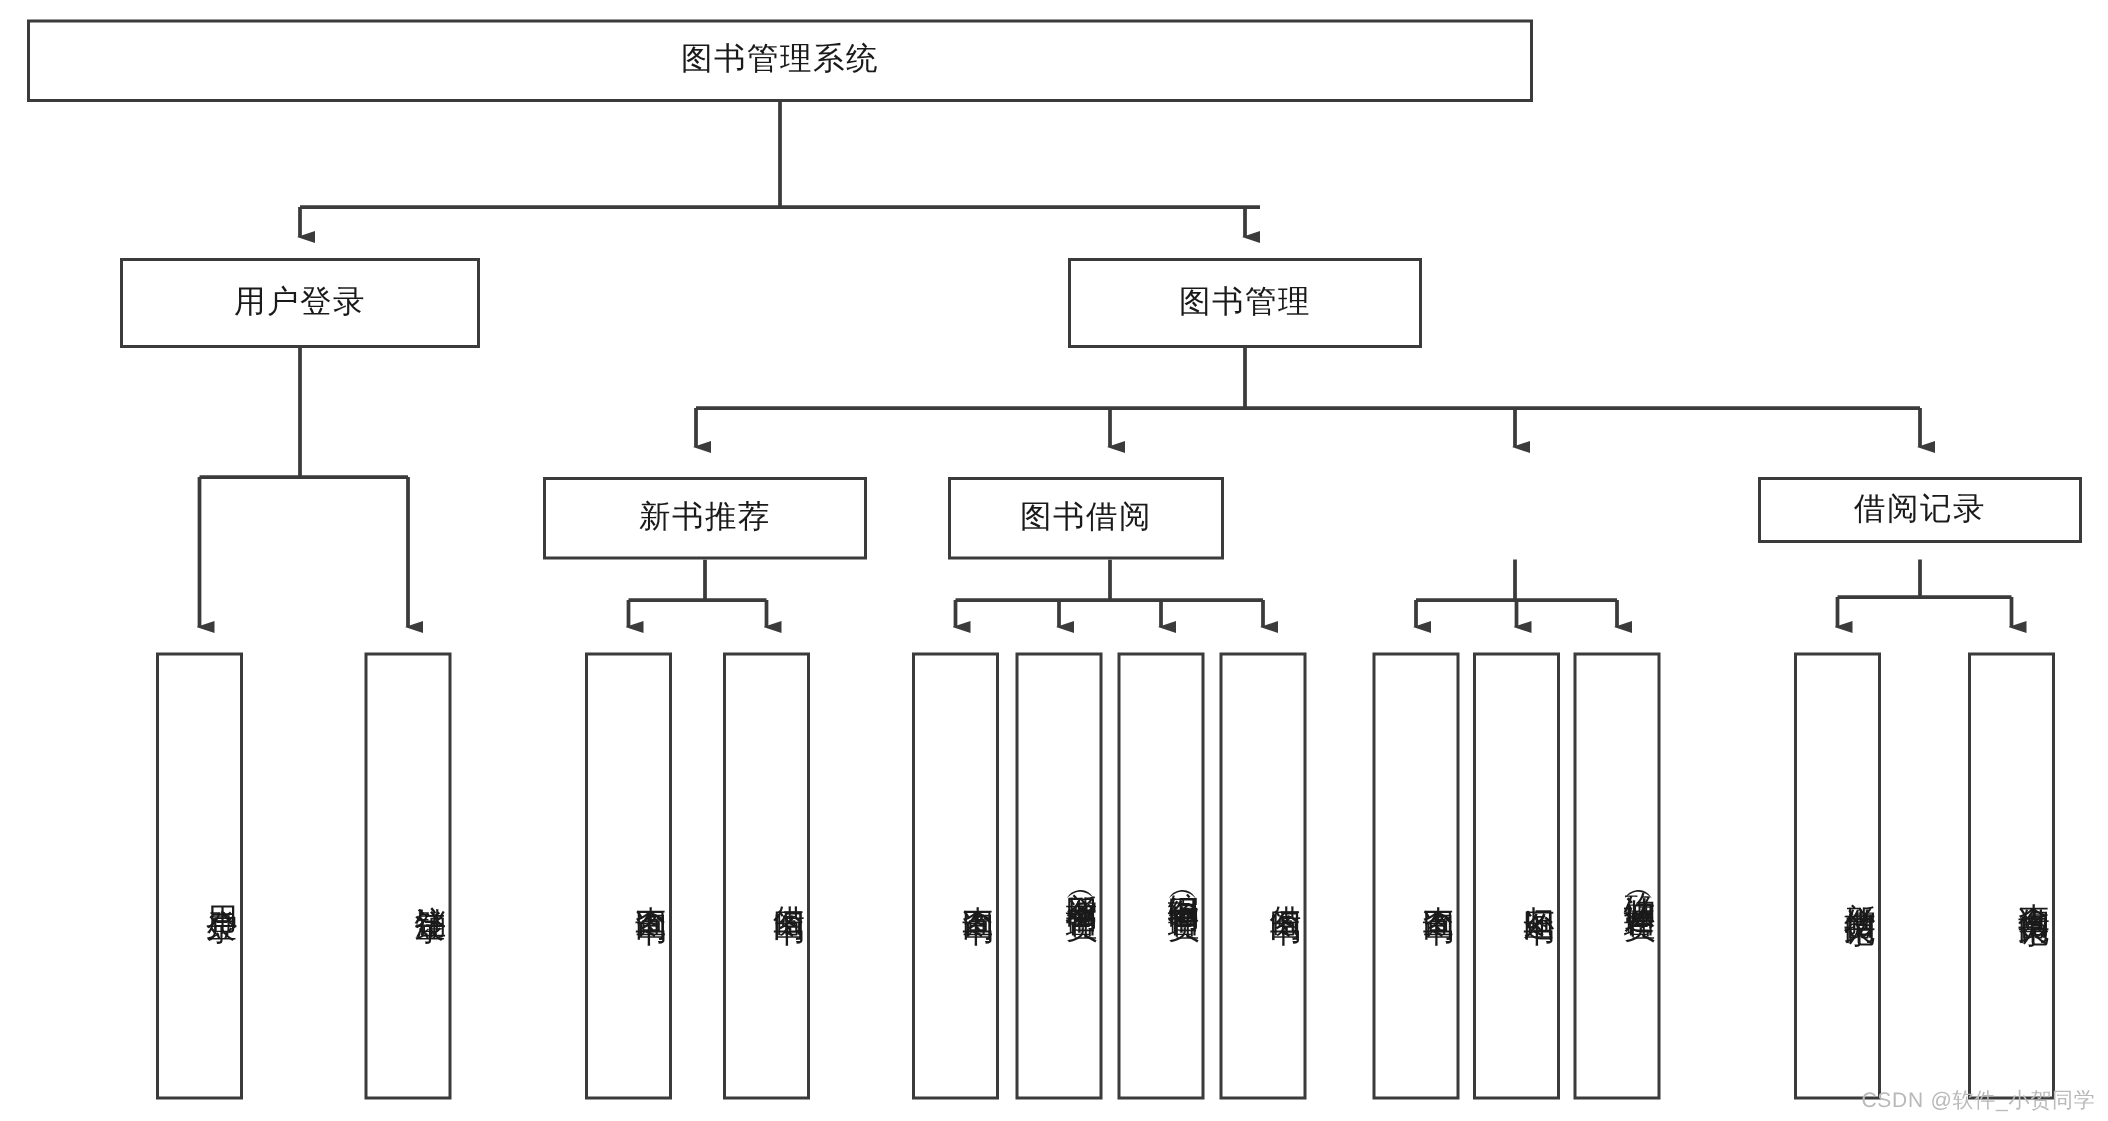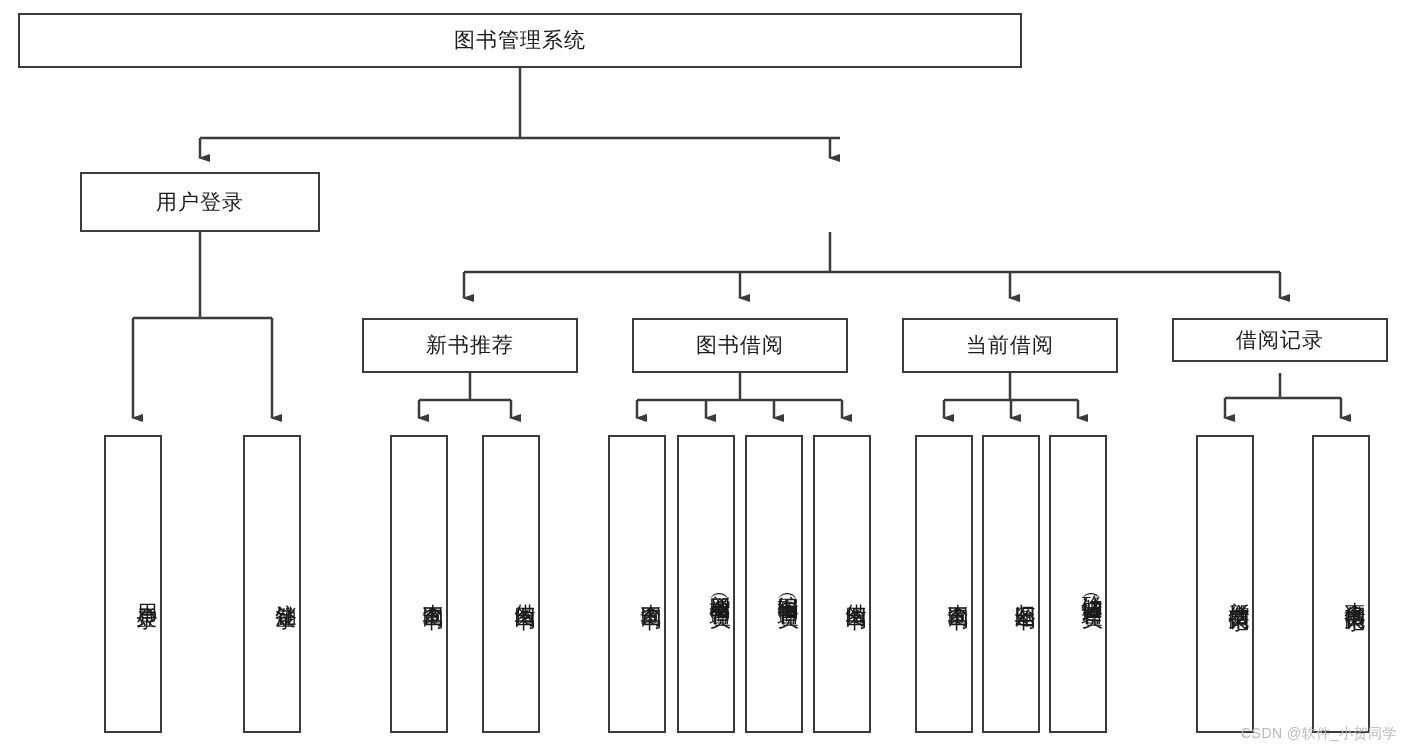--- a/index.html
+++ b/index.html
@@ -116,29 +116,29 @@
     </g>
   </svg>
 
   <div class="node node-h" style="left:18px; top:13px; width:1004px; height:55px;">
     <span>图书管理系统</span>
   </div>
 
   <div class="node node-h" style="left:80px; top:172px; width:240px; height:60px;">
     <span>用户登录</span>
   </div>
+  <div class="node node-h" style="left:712px; top:172px; width:236px; height:60px;">
+    <span>图书管理</span>
+  </div>
 
   <div class="node node-h" style="left:362px; top:318px; width:216px; height:55px;">
     <span>新书推荐</span>
   </div>
-  <div class="node node-h" style="left:632px; top:318px; width:216px; height:55px;align-items:center;">
+  <div class="node node-h" style="left:632px; top:318px; width:184px; height:55px;align-items:center;">
     <span>图书借阅</span>
-  </div>
-  <div class="node node-h" style="left:902px; top:318px; width:216px; height:55px;">
-    <span>当前借阅</span>
   </div>
   <div class="node node-h" style="left:1172px; top:318px; width:216px; height:44px;">
     <span>借阅记录</span>
   </div>
 
   <div class="node node-v" style="left:104px; top:435px; width:58px; height:298px;">
     <span>用户登录</span>
   </div>
   <div class="node node-v" style="left:243px; top:435px; width:58px; height:298px;">
     <span>注销登录</span>

